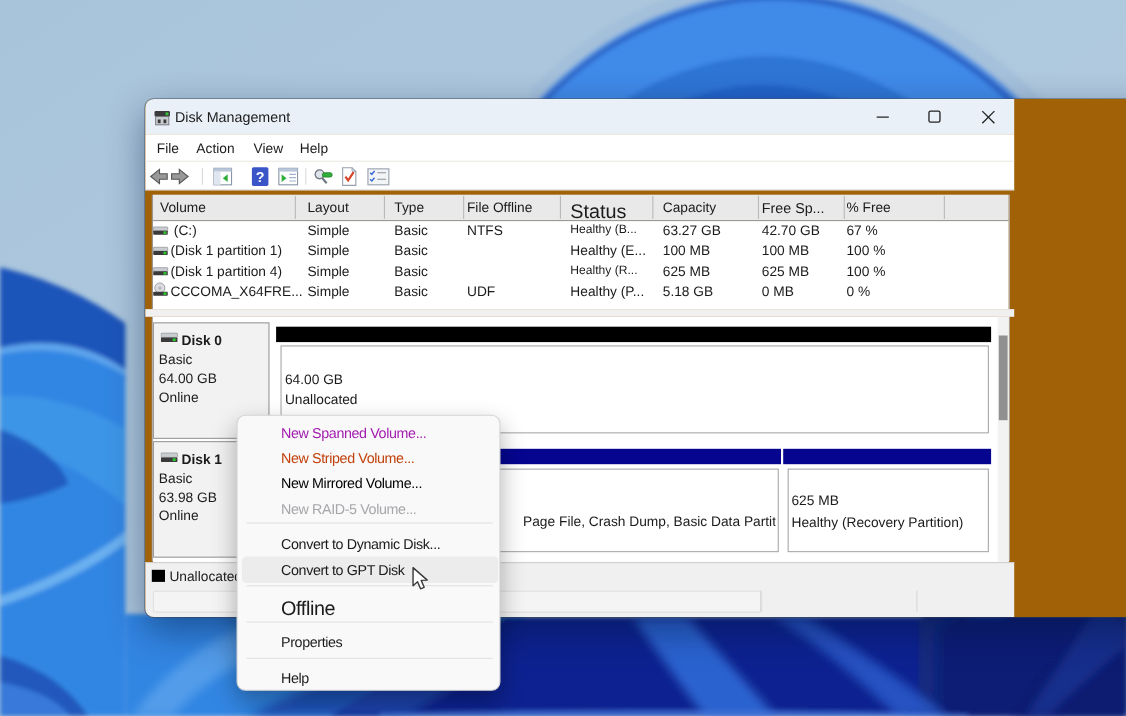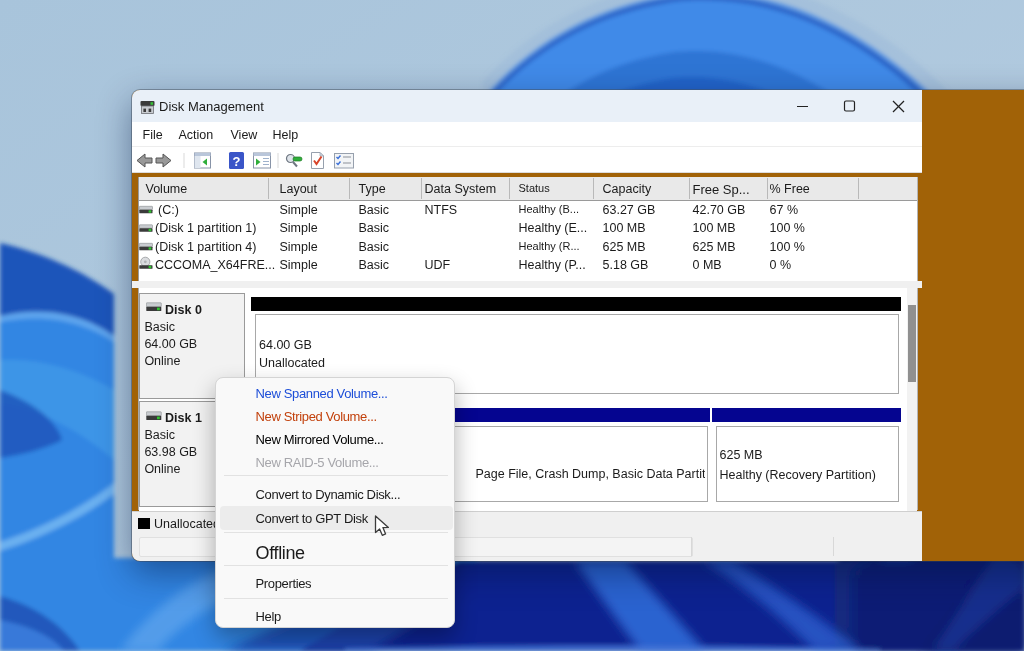--- a/index.html
+++ b/index.html
@@ -138,22 +138,22 @@
           <line x1="9" y1="4" x2="17" y2="4"></line>
           <line x1="9" y1="10" x2="17" y2="10"></line>
         </g>
     </g>
   </svg>
 
   <div class="abs" style="left:6.5px;top:87px;width:778px;height:22.5px;background:#e9e9e9;border-bottom:1.5px solid #9a9a9a;"></div>
   <div class="t" style="left:13.5px;top:92px;font-size:12.5px;">Volume</div>
   <div class="t" style="left:147.5px;top:92px;font-size:12.5px;">Layout</div>
   <div class="t" style="left:226.5px;top:92px;font-size:12.5px;">Type</div>
-  <div class="t" style="left:292.5px;top:92px;font-size:12.5px;">Data System</div>
-  <div class="t" style="left:386.5px;top:92px;font-size:11px;">Status</div>
+  <div class="t" style="left:292.5px;top:92px;font-size:12.5px;">File Offline</div>
+  <div class="t" style="left:386.5px;top:92px;font-size:18px;">Status</div>
   <div class="t" style="left:470.5px;top:92px;font-size:12.5px;">Capacity</div>
   <div class="t" style="left:560.5px;top:92px;font-size:13px;">Free Sp...</div>
   <div class="t" style="left:637.5px;top:92px;font-size:12.5px;">% Free</div>
 
   <div class="abs" style="left:136px;top:88px;width:1px;height:21px;background:#b9b9b9;"></div>
   <div class="abs" style="left:216.5px;top:88px;width:1px;height:21px;background:#b9b9b9;"></div>
   <div class="abs" style="left:288.5px;top:88px;width:1px;height:21px;background:#b9b9b9;"></div>
   <div class="abs" style="left:376.5px;top:88px;width:1px;height:21px;background:#b9b9b9;"></div>
   <div class="abs" style="left:460.5px;top:88px;width:1px;height:21px;background:#b9b9b9;"></div>
   <div class="abs" style="left:556.5px;top:88px;width:1px;height:21px;background:#b9b9b9;"></div>
@@ -263,21 +263,21 @@
   <div class="abs" style="left:0;top:420.5px;width:790px;height:50px;background:#f0f0f0;border-top:1px solid #cfcfcf;"></div>
   <div class="abs" style="left:6px;top:427.5px;width:11.5px;height:11.5px;background:#000;"></div>
   <div class="t" style="left:22px;top:426.5px;font-size:12.5px;">Unallocated</div>
   <div class="abs" style="left:94px;top:427.5px;width:11.5px;height:11.5px;background:#050590;"></div>
   <div class="abs" style="left:7px;top:446.5px;width:552px;height:18px;background:#f4f4f4;border:1px solid #e0e0e0;border-radius:2px;"></div>
   <div class="abs" style="left:558.5px;top:446.5px;width:1px;height:19px;background:#d8d8d8;"></div>
   <div class="abs" style="left:700.5px;top:446.5px;width:1px;height:19px;background:#d8d8d8;"></div>
 </div>
 <div id="ctx" class="abs" style="left:215px;top:377px;width:240px;height:251px;background:#f9f9f9;border:1px solid #d4d4d4;border-radius:8px;box-sizing:border-box;box-shadow:0 10px 22px rgba(0,0,0,.3);z-index:50;">
   <div class="abs" style="left:3.5px;top:127.5px;width:233px;height:24.5px;background:#ececec;border-radius:4px;"></div>
-  <div class="t" style="left:39.5px;top:8px;font-size:13px;letter-spacing:-0.35px;color:#1d4ed8;">New Spanned Volume...</div>
+  <div class="t" style="left:39.5px;top:8px;font-size:13px;letter-spacing:-0.35px;color:#a21caf;">New Spanned Volume...</div>
   <div class="t" style="left:39.5px;top:31px;font-size:13px;letter-spacing:-0.35px;color:#c2410c;">New Striped Volume...</div>
   <div class="t" style="left:39.5px;top:54px;font-size:13px;letter-spacing:-0.35px;color:#000000;">New Mirrored Volume...</div>
   <div class="t" style="left:39.5px;top:77px;font-size:13px;letter-spacing:-0.35px;color:#a6a6ab;">New RAID-5 Volume...</div>
   <div class="abs" style="left:8px;top:96.5px;width:224px;height:1px;background:#e2e2e2;"></div>
   <div class="t" style="left:39.5px;top:109px;font-size:13px;letter-spacing:-0.35px;">Convert to Dynamic Disk...</div>
   <div class="t" style="left:39.5px;top:132.5px;font-size:13px;letter-spacing:-0.35px;">Convert to GPT Disk</div>
   <div class="abs" style="left:8px;top:153.5px;width:224px;height:1px;background:#e2e2e2;"></div>
   <div class="t" style="left:39.5px;top:165px;font-size:18px;letter-spacing:-0.35px;">Offline</div>
   <div class="abs" style="left:8px;top:186.5px;width:224px;height:1px;background:#e2e2e2;"></div>
   <div class="t" style="left:39.5px;top:198px;font-size:13px;letter-spacing:-0.35px;">Properties</div>

